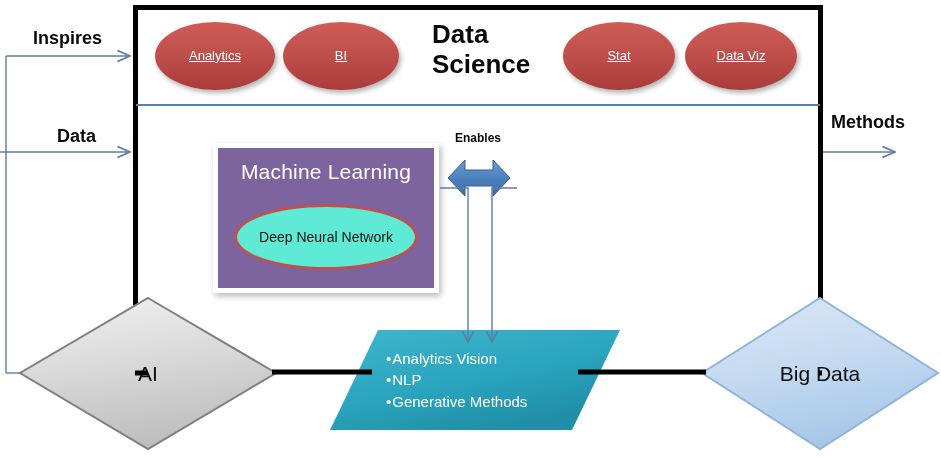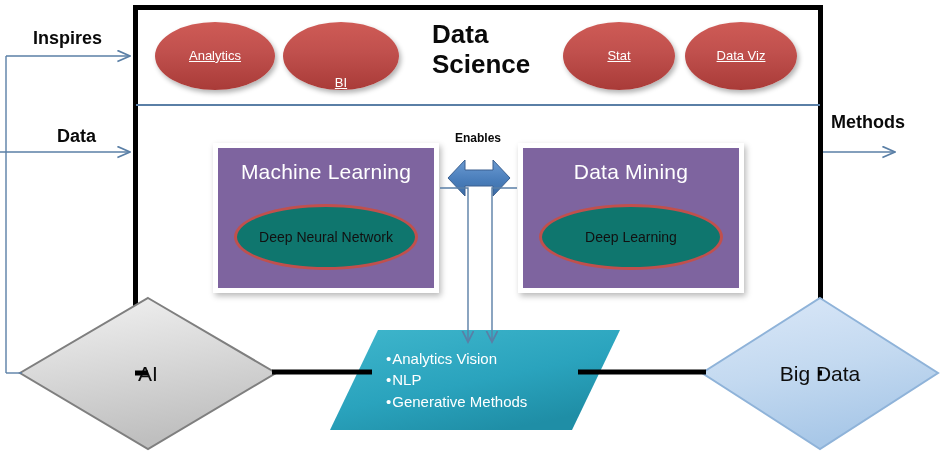--- a/index.html
+++ b/index.html
@@ -88,21 +88,21 @@
     text-align: center;
     color: #ffffff;
     font-size: 21px;
     letter-spacing: 0.2px;
   }
   .concept-ellipse {
     position: absolute;
     left: 50%;
     transform: translateX(-50%);
     bottom: 18px;
-    background: #0f766e;
+    background: #5eead4;
     border: 3px solid #c0504d;
     border-radius: 50%;
     display: flex;
     align-items: center;
     justify-content: center;
     text-align: center;
     color: #111111;
     font-size: 14px;
     line-height: 1.15;
   }
@@ -169,21 +169,21 @@
 
   <div class="frame-edge" id="frame-top"></div>
   <div class="frame-edge" id="frame-left"></div>
   <div class="frame-edge" id="frame-right"></div>
 
   <div id="divider"></div>
 
   <div class="ellipse" style="left:155px;top:22px;width:120px;height:68px;">
     <span>Analytics</span>
   </div>
-  <div class="ellipse" style="left:283px;top:22px;width:116px;height:68px;align-items:flex-end;">
+  <div class="ellipse" style="left:283px;top:22px;width:116px;height:68px;">
     <span>BI</span>
   </div>
   <div class="ellipse" style="left:563px;top:22px;width:112px;height:68px;">
     <span>Stat</span>
   </div>
   <div class="ellipse" style="left:685px;top:22px;width:112px;height:68px;text-align:right;">
     <span>Data Viz</span>
   </div>
 
   <div id="title">
@@ -193,28 +193,20 @@
 
   <div class="concept-box" style="left:213px;top:143px;width:226px;height:150px;">
     <div class="concept-inner">
       <div class="concept-title">Machine Learning</div>
       <div class="concept-ellipse" style="width:178px;height:60px;">
         <span>Deep Neural Network</span>
       </div>
     </div>
   </div>
 
-  <div class="concept-box" style="left:518px;top:143px;width:226px;height:150px;">
-    <div class="concept-inner">
-      <div class="concept-title">Data Mining</div>
-      <div class="concept-ellipse" style="width:178px;height:60px;">
-        <span>Deep Learning</span>
-      </div>
-    </div>
-  </div>
 
   <div id="enables-arrow">
     <svg width="62" height="46" viewBox="0 0 62 46">
       <defs>
         <linearGradient id="gradArrow" x1="0" y1="0" x2="0" y2="1">
           <stop offset="0%" stop-color="#6b9bd2"></stop>
           <stop offset="55%" stop-color="#4a7ebb"></stop>
           <stop offset="100%" stop-color="#3c6da6"></stop>
         </linearGradient>
       </defs>

